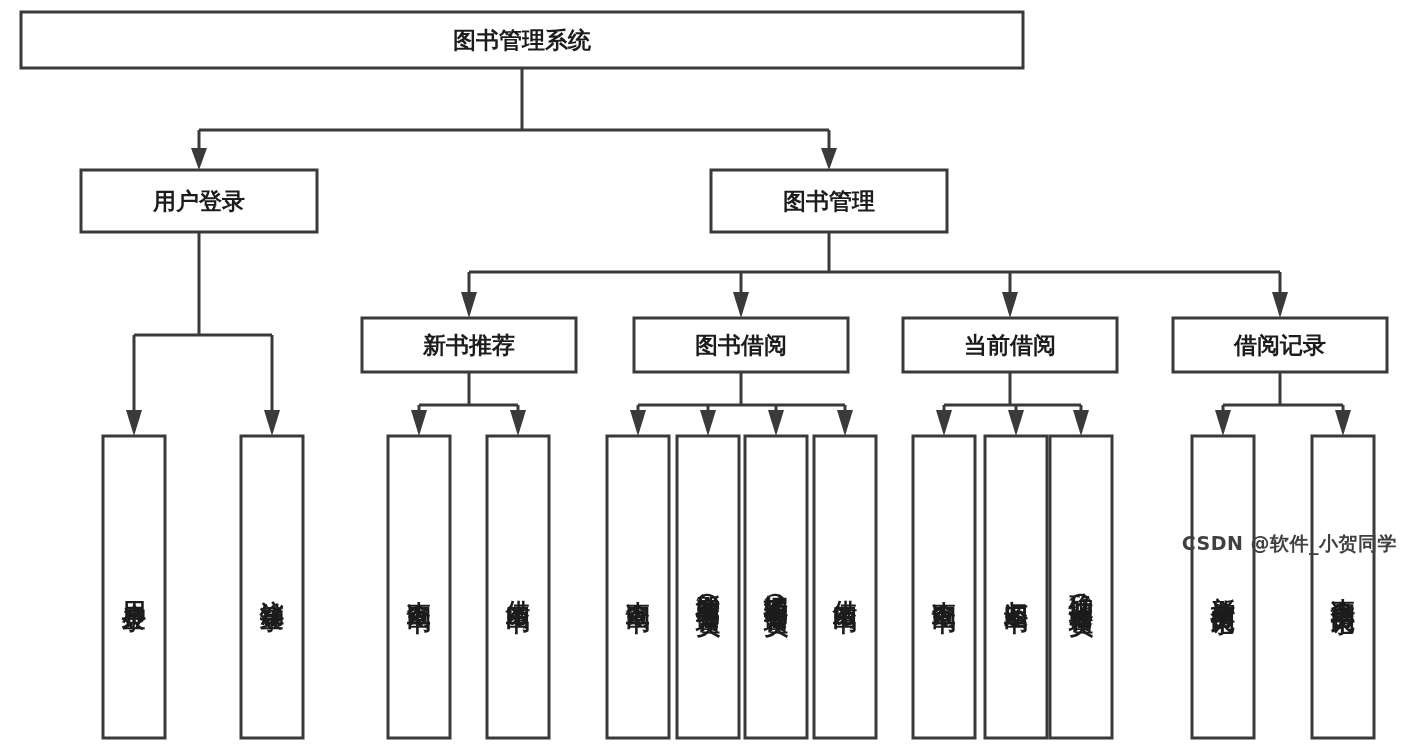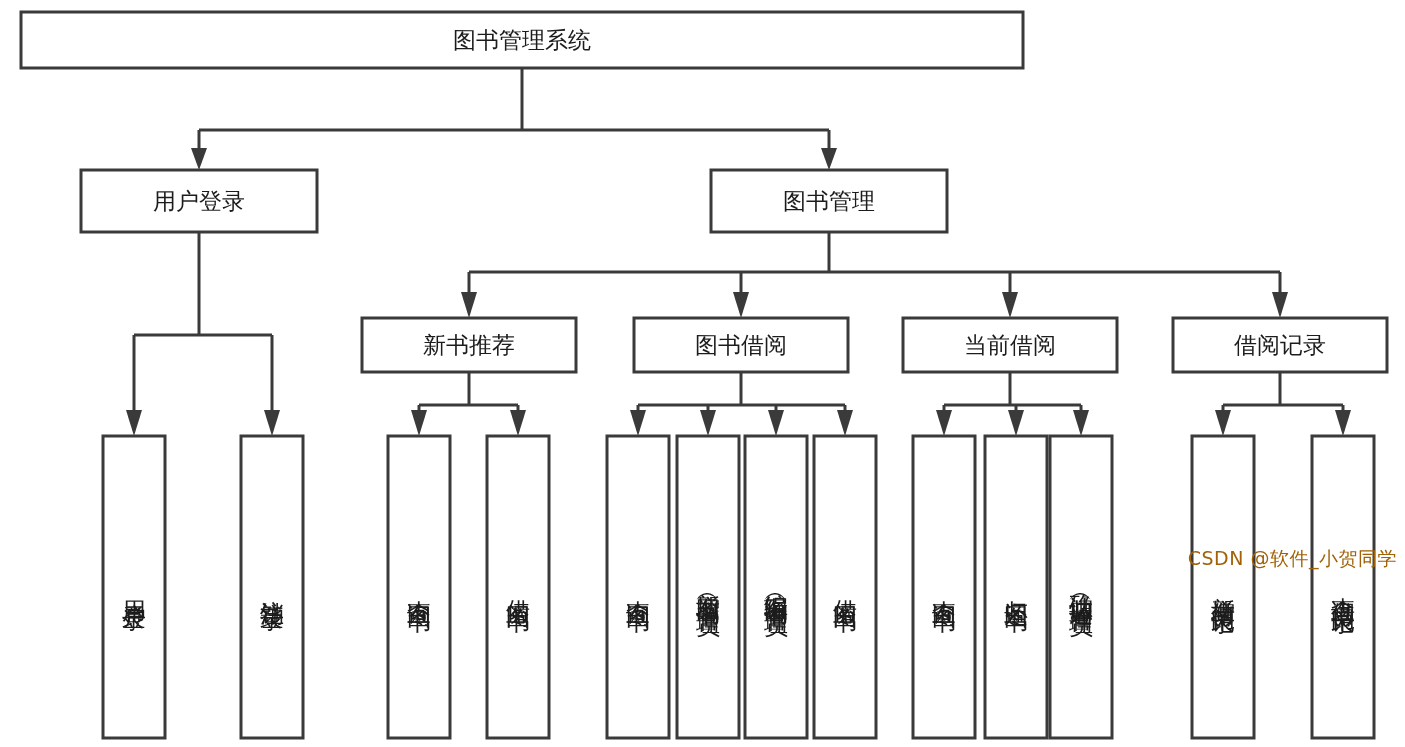--- a/index.html
+++ b/index.html
@@ -12,20 +12,21 @@
     height: 747px;
     font-family: "DejaVu Sans", "Liberation Sans", sans-serif;
     overflow: hidden;
     position: relative;
   }
   #diagram-root {
     position: relative;
     width: 1405px;
     height: 577px;
     background: #ffffff;
+    font-weight: bold;
   }
   svg.diagram-svg {
     position: absolute;
     left: 0;
     top: 0;
     width: 1405px;
     height: 747px;
     display: block;
   }
   .node-rect {
@@ -46,24 +47,24 @@
   .node-label-h {
     font-family: "DejaVu Sans", "Liberation Sans", sans-serif;
     font-size: 23px;
     fill: #1c1c1c;
     text-anchor: middle;
     dominant-baseline: middle;
   }
   .watermark-text {
     position: absolute;
     right: 8px;
-    bottom: 5px;
+    bottom: 20px;
     font-family: "DejaVu Sans", "Liberation Sans", sans-serif;
     font-size: 19px;
-    color: #a16207;
+    color: #404040;
     letter-spacing: 0.5px;
     white-space: nowrap;
     user-select: none;
   }
 </style>
 </head>
 <body>
 
 <div id="diagram-root">
 

